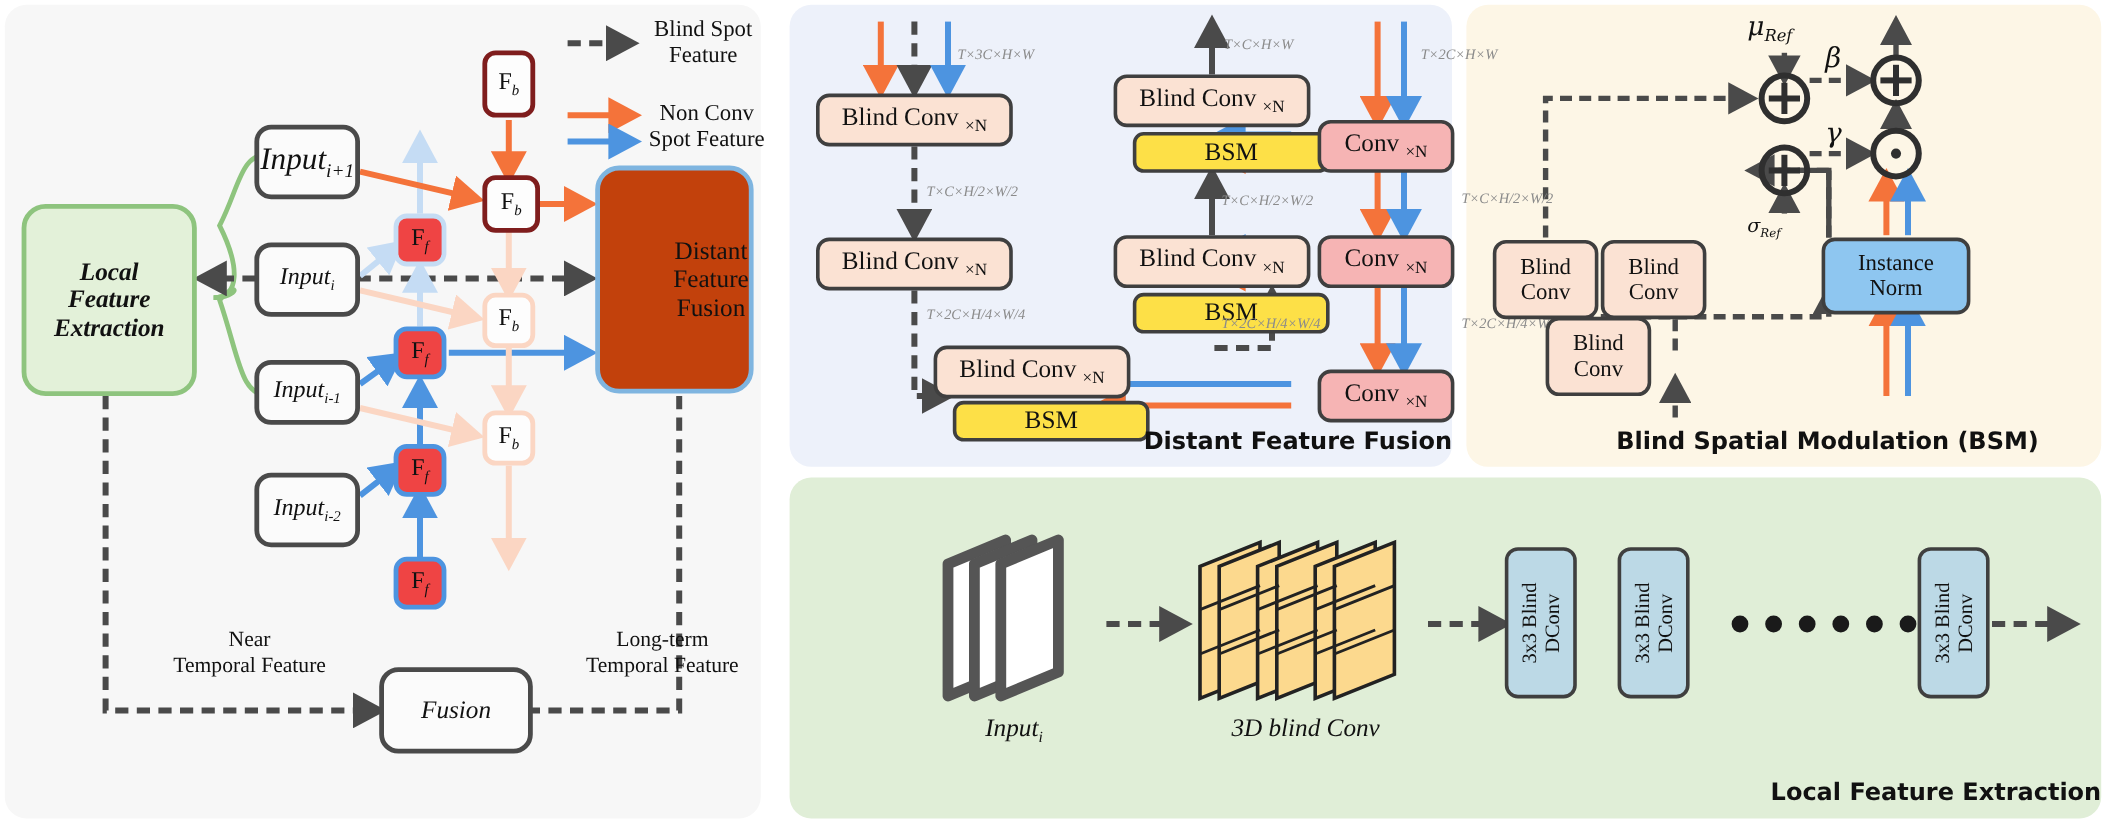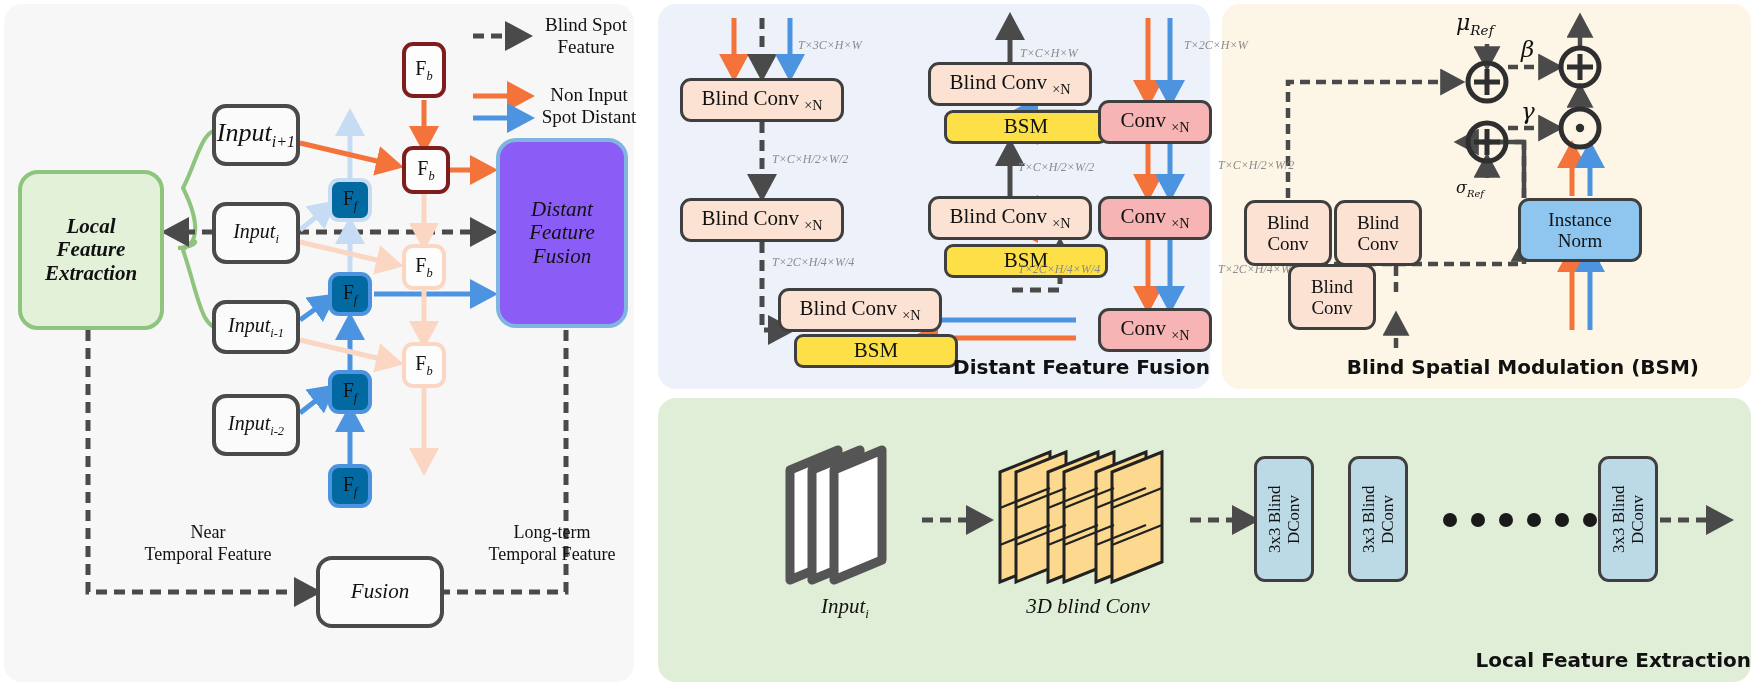--- a/index.html
+++ b/index.html
@@ -20,25 +20,25 @@
   #title-lfe{left:658px;top:648px;width:1093px;}
 
   
   .box{position:absolute;box-sizing:border-box;display:flex;align-items:center;
     justify-content:center;text-align:center;line-height:1.12;}
 
   .b-dark{border:4px solid #4a4a4a;border-radius:14px;background:#fbfbfb;
     font-style:italic;color:#111;}
   .b-green{border:4px solid #8ec47e;border-radius:20px;background:#e3f1d9;
     font-style:italic;color:#111;}
-  .b-blue-big{border:4px solid #7fb5e0;border-radius:20px;background:#8b5cf6;
-    font-style:italic;color:#111;}
+  .b-blue-big{border:4px solid #7fb5e0;border-radius:20px;background:#c2410c;
+    color:#111;justify-content:flex-end;}
   .b-orange{border:4px solid #7f1d1d;border-radius:11px;background:#fdfdfd;color:#111;}
   .b-orange.faded{border-color:#fbd6c3;color:#111;}
-  .b-blueE{border:4px solid #4d94e0;border-radius:11px;background:#0369a1;color:#111;}
+  .b-blueE{border:4px solid #4d94e0;border-radius:11px;background:#ef4444;color:#111;}
   .b-blueE.faded{border-color:#c5dcf4;}
 
   .b-peach{border:3px solid #3f3f3f;border-radius:11px;background:#fbe2d3;color:#111;}
   .b-yellow{border:3px solid #3f3f3f;border-radius:9px;background:#fde047;color:#111;margin-left:16px;}
   .b-pink{border:3px solid #3f3f3f;border-radius:11px;background:#f6b4b4;color:#111;}
   .b-instnorm{border:3px solid #3f3f3f;border-radius:11px;background:#8ec6f0;color:#111;}
   .b-dconv{border:3px solid #3f3f3f;border-radius:11px;background:#bcd9e6;color:#111;}
 
   .sub{font-size:.62em;vertical-align:sub;font-style:italic;}
   .supn{font-size:.68em;vertical-align:sub;font-style:normal;}
@@ -190,22 +190,22 @@
     <line x1="922" y1="520" x2="988" y2="520" stroke="#4a4a4a" stroke-width="5" stroke-dasharray="11,7" marker-end="url(#ar-dark)"></line>
     <line x1="1190" y1="520" x2="1254" y2="520" stroke="#4a4a4a" stroke-width="5" stroke-dasharray="11,7" marker-end="url(#ar-dark)"></line>
     <line x1="1660" y1="520" x2="1728" y2="520" stroke="#4a4a4a" stroke-width="5" stroke-dasharray="11,7" marker-end="url(#ar-dark)"></line>
   </svg>
 
   <div class="lbl" style="left:534px;top:14px;width:104px;font-size:19px;line-height:1.18;">
     <div>Blind Spot</div>
     <div>Feature</div>
   </div>
   <div class="lbl" style="left:534px;top:84px;width:110px;font-size:19px;line-height:1.18;">
-    <div>Non Input</div>
-    <div>Spot Distant</div>
+    <div>Non Conv</div>
+    <div>Spot Feature</div>
   </div>
 
   <div class="box b-green" style="left:18px;top:170px;width:146px;height:160px;font-size:21px;font-weight:bold;">
     <div>
       <div>Local</div>
       <div>Feature</div>
       <div>Extraction</div>
     </div>
   </div>
 
@@ -301,21 +301,21 @@
   </div>
   <div class="box b-pink" style="left:1098px;top:196px;width:114px;height:44px;font-size:21px;">
     <span><span>Conv</span>&nbsp;<span class="supn">×N</span></span>
   </div>
   <div class="box b-pink" style="left:1098px;top:308px;width:114px;height:44px;font-size:21px;">
     <span><span>Conv</span>&nbsp;<span class="supn">×N</span></span>
   </div>
 
   <div class="dim" style="left:798px;top:38px;">T×3C×H×W</div>
   <div class="dim" style="left:1184px;top:38px;">T×2C×H×W</div>
-  <div class="dim" style="left:1020px;top:30px;margin-top:16px;">T×C×H×W</div>
+  <div class="dim" style="left:1020px;top:30px;">T×C×H×W</div>
   <div class="dim" style="left:772px;top:152px;">T×C×H/2×W/2</div>
   <div class="dim" style="left:772px;top:255px;">T×2C×H/4×W/4</div>
   <div class="dim" style="left:1018px;top:160px;">T×C×H/2×W/2</div>
   <div class="dim" style="left:1018px;top:262px;">T×2C×H/4×W/4</div>
   <div class="dim" style="left:1218px;top:158px;">T×C×H/2×W/2</div>
   <div class="dim" style="left:1218px;top:262px;">T×2C×H/4×W/4</div>
 
   <div class="box b-peach" style="left:1244px;top:200px;width:88px;height:66px;font-size:19px;">
     <div>
       <div>Blind</div>

